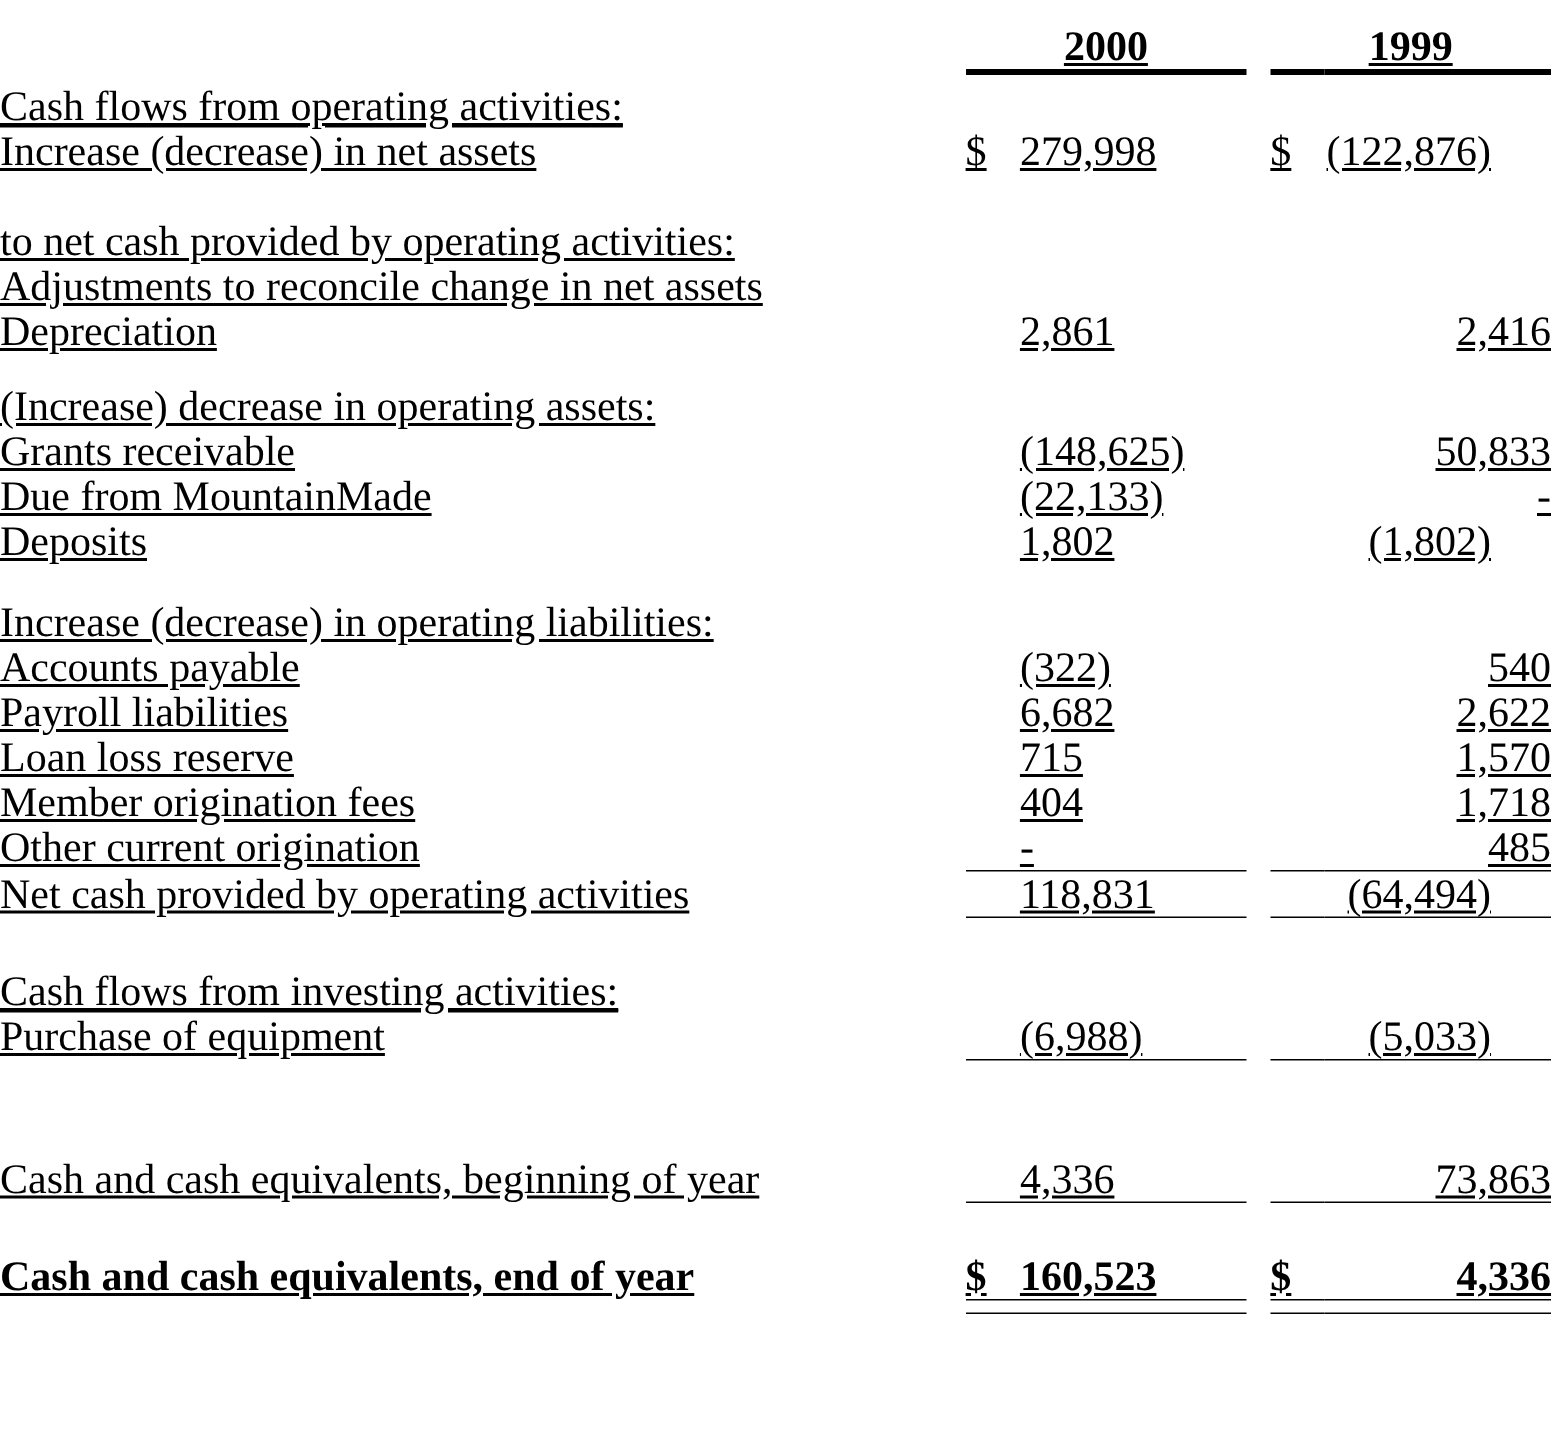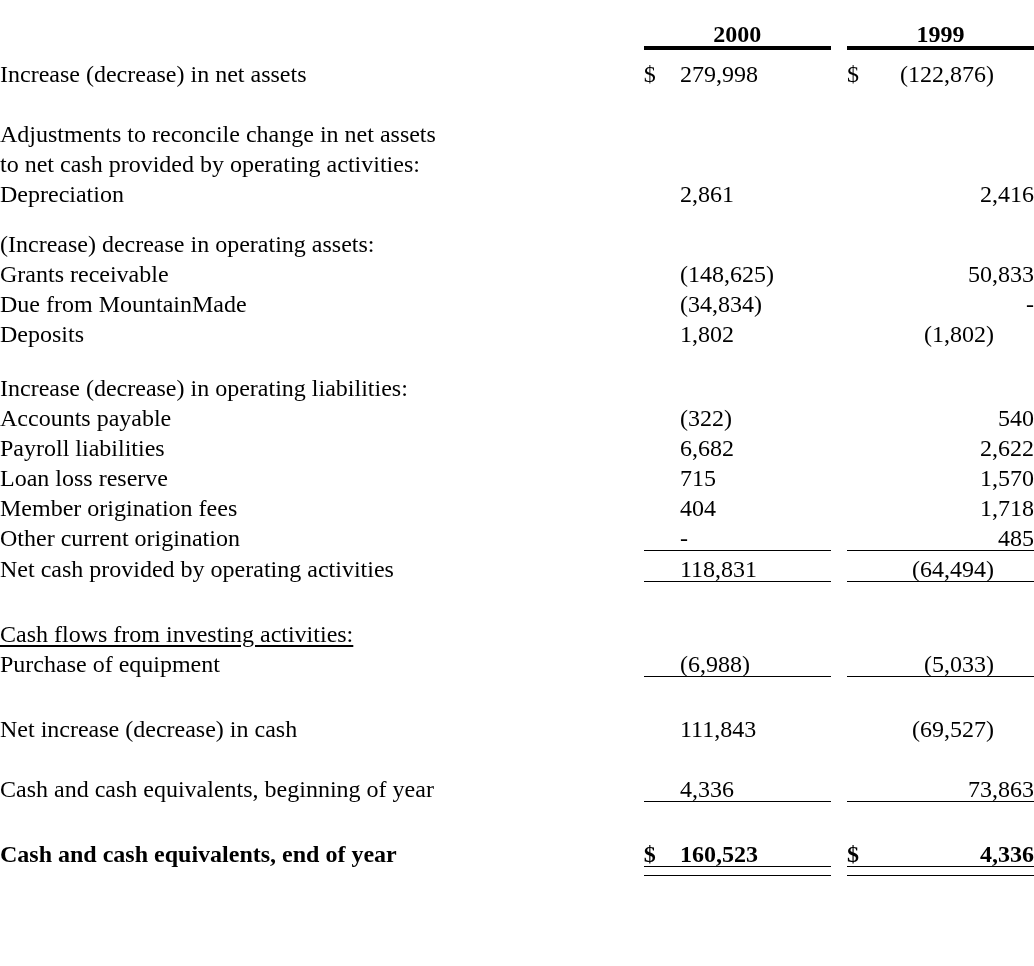--- a/index.html
+++ b/index.html
@@ -18,22 +18,23 @@
     position: relative;
     width: 1034px; height: 966px;
     padding: 0;
   }
 
   table.cf {
     position: absolute;
     top: 6px; left: 0;
     width: 1034px;
     border-collapse: collapse;
-    font-size: 24px;
+    font-size: 28px;
     line-height: 1.0;
+    text-decoration: underline;
   }
 
   table.cf td {
     padding: 0;
     vertical-align: bottom;
     white-space: nowrap;
   }
 
   
   td.label   { width: 640px; padding-left: 16px; text-align: left; }
@@ -99,53 +100,63 @@
       <td class="label"></td>
       <td class="hdrcell hdr2000" colspan="2">2000</td>
       <td class="gap"></td>
       <td class="hdrcell hdr1999" colspan="2">1999</td>
     </tr>
 
     <tr class="sp8">
       <td colspan="6"></td>
     </tr>
 
+    <tr class="r">
+      <td class="label i0">
+        <span class="section-head">Cash flows from operating activities:</span>
+      </td>
+      <td class="cur"></td>
+          <td class="amt"></td>
+      <td class="gap"></td>
+      <td class="cur2"></td>
+          <td class="amt2"></td>
+    </tr>
 
     <tr class="r">
       <td class="label i1">Increase (decrease) in net assets</td>
       <td class="cur">$</td>
       <td class="amt">279,998</td>
       <td class="gap"></td>
       <td class="cur2">$</td>
       <td class="amt2 paren">(122,876)</td>
     </tr>
 
     <tr class="sp30">
       <td colspan="6"></td>
     </tr>
 
     <tr class="r">
+      <td class="label i15">to net cash provided by operating activities:</td>
+      <td class="cur"></td>
+          <td class="amt"></td>
+      <td class="gap"></td>
+      <td class="cur2"></td>
+          <td class="amt2"></td>
+    </tr>
+
+    <tr class="r">
       <td class="label i1">Adjustments to reconcile change in net assets</td>
       <td class="cur"></td>
           <td class="amt"></td>
       <td class="gap"></td>
       <td class="cur2"></td>
           <td class="amt2"></td>
     </tr>
 
     <tr class="r">
-      <td class="label i15">to net cash provided by operating activities:</td>
-      <td class="cur"></td>
-          <td class="amt"></td>
-      <td class="gap"></td>
-      <td class="cur2"></td>
-          <td class="amt2"></td>
-    </tr>
-
-    <tr class="r">
       <td class="label i2">Depreciation</td>
       <td class="cur"></td>
       <td class="amt">2,861</td>
       <td class="gap"></td>
       <td class="cur2"></td>
       <td class="amt2">2,416</td>
     </tr>
 
     <tr class="sp20">
       <td colspan="6"></td>
@@ -165,21 +176,21 @@
       <td class="cur"></td>
       <td class="amt paren">(148,625)</td>
       <td class="gap"></td>
       <td class="cur2"></td>
       <td class="amt2">50,833</td>
     </tr>
 
     <tr class="r">
       <td class="label i3">Due from MountainMade</td>
       <td class="cur"></td>
-      <td class="amt paren">(34,834)</td>
+      <td class="amt paren">(22,133)</td>
       <td class="gap"></td>
       <td class="cur2"></td>
       <td class="amt2">-</td>
     </tr>
 
     <tr class="r">
       <td class="label i3">Deposits</td>
       <td class="cur"></td>
       <td class="amt">1,802</td>
       <td class="gap"></td>
@@ -296,28 +307,20 @@
       <td class="label"></td>
       <td class="rl" colspan="2"></td>
       <td class="gap"></td>
       <td class="rl" colspan="2"></td>
     </tr>
 
     <tr class="sp34">
       <td colspan="6"></td>
     </tr>
 
-    <tr class="r">
-      <td class="label i0">Net increase (decrease) in cash</td>
-      <td class="cur"></td>
-      <td class="amt">111,843</td>
-      <td class="gap"></td>
-      <td class="cur2"></td>
-      <td class="amt2 paren">(69,527)</td>
-    </tr>
 
     <tr class="sp30">
       <td colspan="6"></td>
     </tr>
 
     <tr class="r">
       <td class="label i0">Cash and cash equivalents, beginning of year</td>
       <td class="cur"></td>
       <td class="amt">4,336</td>
       <td class="gap"></td>

